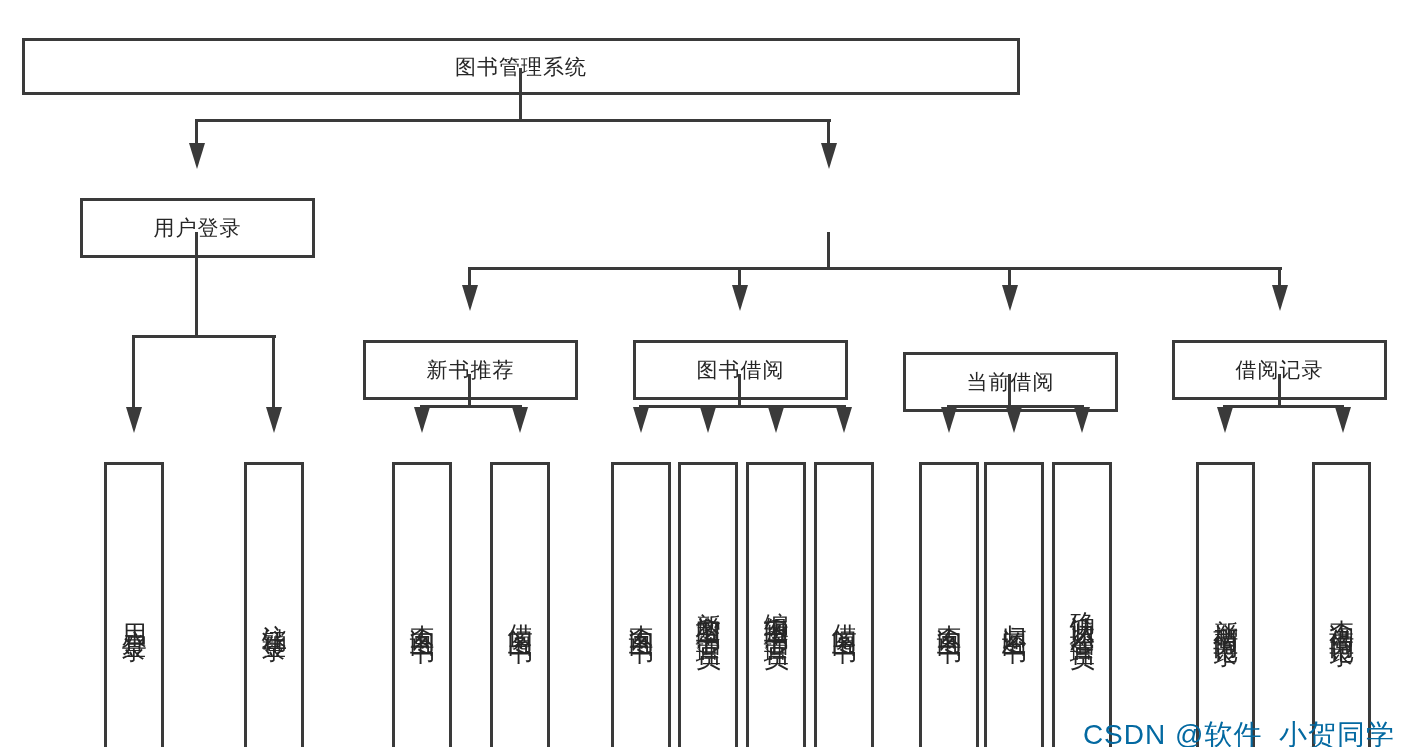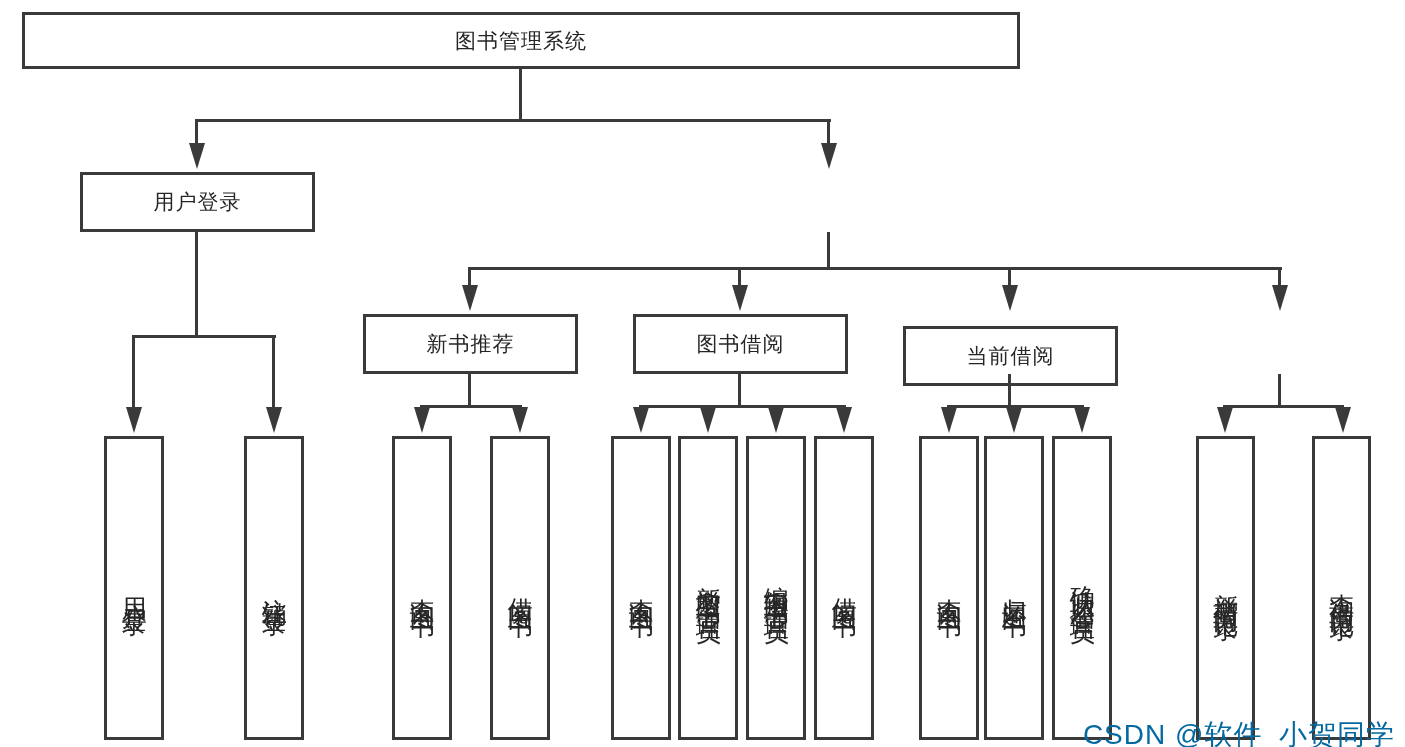--- a/index.html
+++ b/index.html
@@ -11,20 +11,21 @@
     overflow:hidden;
   }
   
   .box{
     position:absolute;
     box-sizing:border-box;
     border:3px solid #3a3a3a;
     background:#ffffff;
     display:flex;align-items:center;justify-content:center;
     color:#262626;
+    margin-top:26px;
   }
   .hbox{font-size:21px;letter-spacing:1px;}
   .rootbox{font-size:21px;letter-spacing:1px;}
   .vbox{font-size:25px;}
   .vbox .vtext{
     writing-mode:vertical-rl;
     letter-spacing:5px;
     line-height:1.1;
     color:#262626;
   }
@@ -88,20 +89,23 @@
   <div class="a" style="left:1272px;top:285px;"></div>
 
   <div class="box hbox" style="left:633px;top:314px;width:215px;height:60px;">
     <span>图书借阅</span>
   </div>
   <div class="box hbox" style="left:363px;top:314px;width:215px;height:60px;">
     <span>新书推荐</span>
   </div>
   <div class="box hbox" style="left:903px;top:326px;width:215px;height:60px;">
     <span>当前借阅</span>
+  </div>
+  <div class="box hbox" style="left:1172px;top:314px;width:215px;height:60px;">
+    <span>借阅记录</span>
   </div>
 
   <div class="v" style="left:468px;top:374px;height:34px;"></div>
   <div class="h" style="left:420px;top:405px;width:102px;"></div>
   <div class="v" style="left:420px;top:405px;height:6px;"></div>
   <div class="a" style="left:414px;top:407px;"></div>
   <div class="v" style="left:518px;top:405px;height:6px;"></div>
   <div class="a" style="left:512px;top:407px;"></div>
 
   <div class="v" style="left:738px;top:374px;height:34px;"></div>

